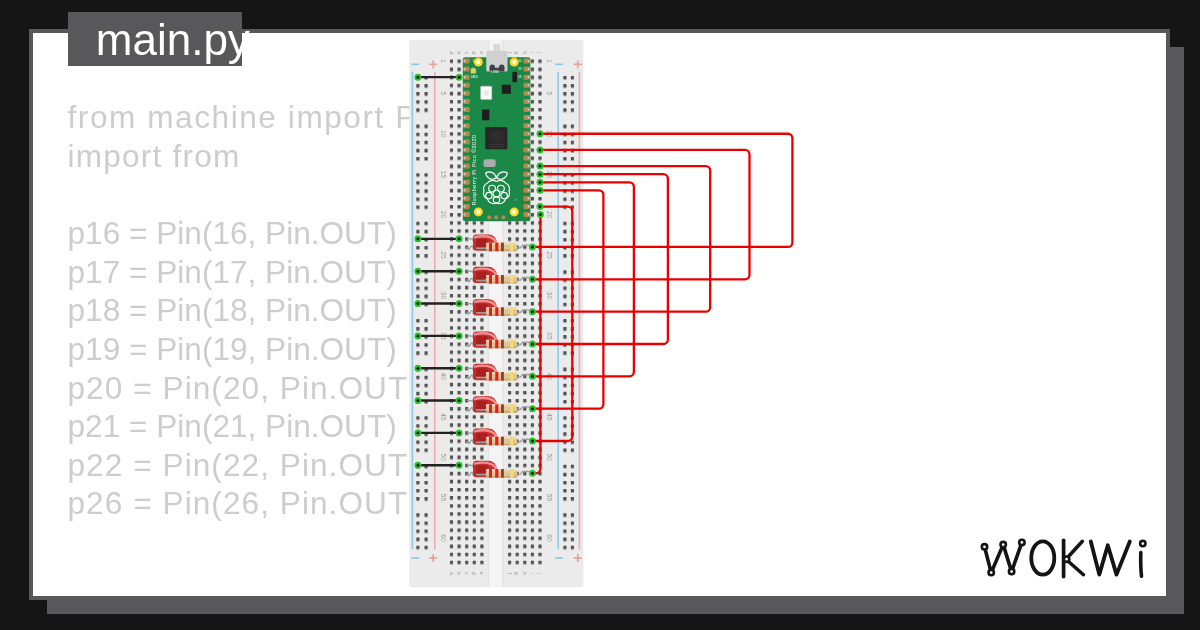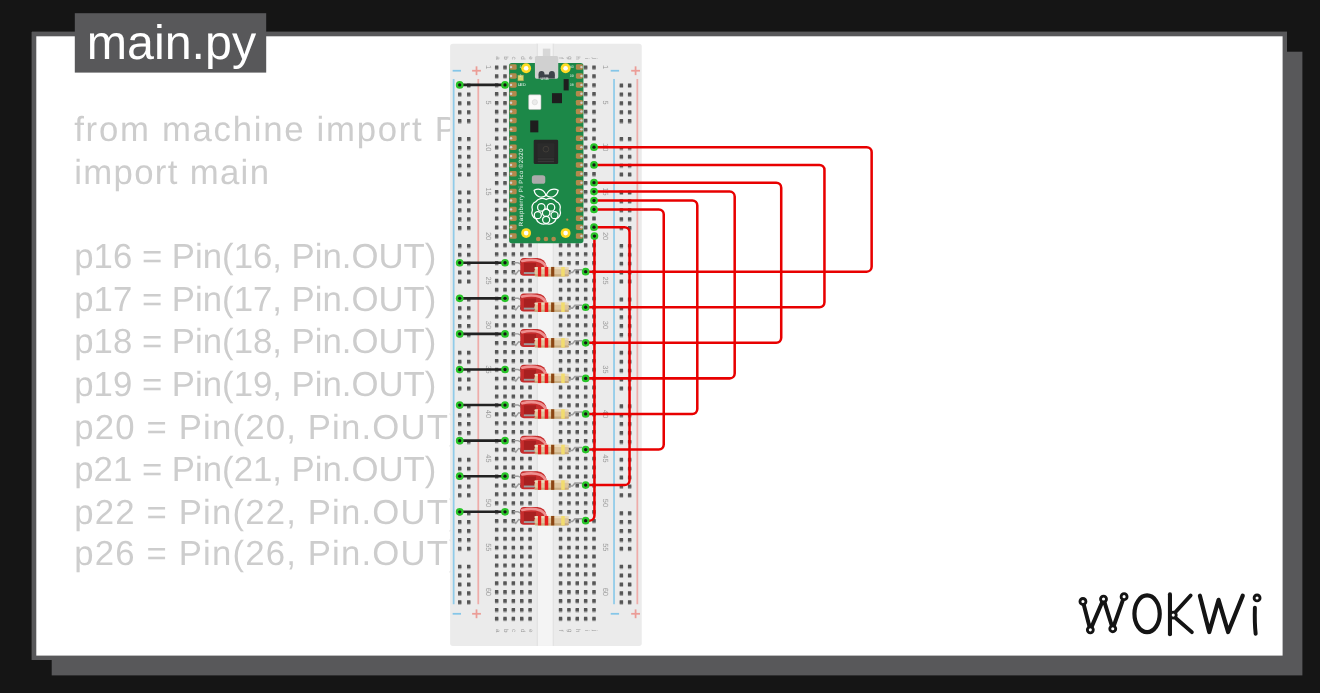--- a/index.html
+++ b/index.html
@@ -1,24 +1,24 @@
 <!DOCTYPE html>
 <html><head><meta charset="utf-8"><style>
 html,body{margin:0;padding:0}
 body{width:1200px;height:630px;background:#151515;overflow:hidden;position:relative;font-family:"Liberation Sans",sans-serif}
 .shadow{position:absolute;left:47px;top:46.7px;width:1136.5px;height:566.9px;background:#58585a}
 .card{position:absolute;left:29.3px;top:29px;width:1141.2px;height:571.4px;background:#fff;border:4.2px solid #58585a;box-sizing:border-box}
-.tab{position:absolute;left:67.8px;top:11.5px;width:174px;height:54.6px;background:#58585a;color:#fff;font-size:44px;line-height:56.5px;padding-left:11px;box-sizing:border-box}
+.tab{position:absolute;left:67.8px;top:11.5px;width:174px;height:54.6px;background:#58585a;color:#fff;font-size:44px;line-height:56.5px;padding-left:28px;box-sizing:border-box}
 .code{position:absolute;left:67.5px;top:98.4px;font-size:31.6px;line-height:38.6px;color:#cdcdcd;white-space:pre}
 </style></head>
 <body>
 <div class="shadow"></div>
 <div class="card"></div>
 <div class="code"><span style="letter-spacing:1.55px">from machine import Pin</span>
-<span style="letter-spacing:1.2px">import main</span>
+<span style="letter-spacing:1.2px">import from</span>
 
 p16 = Pin(16, Pin.OUT)
 p17 = Pin(17, Pin.OUT)
 p18 = Pin(18, Pin.OUT)
 p19 = Pin(19, Pin.OUT)
 <span style="letter-spacing:1.05px">p20 = Pin(20, Pin.OUT)</span>
 p21 = Pin(21, Pin.OUT)
 <span style="letter-spacing:1.05px">p22 = Pin(22, Pin.OUT)</span>
 <span style="letter-spacing:1.05px">p26 = Pin(26, Pin.OUT)</span></div>
 <svg xmlns="http://www.w3.org/2000/svg" width="1200" height="630" viewBox="0 0 1200 630" style="position:absolute;left:0;top:0">

